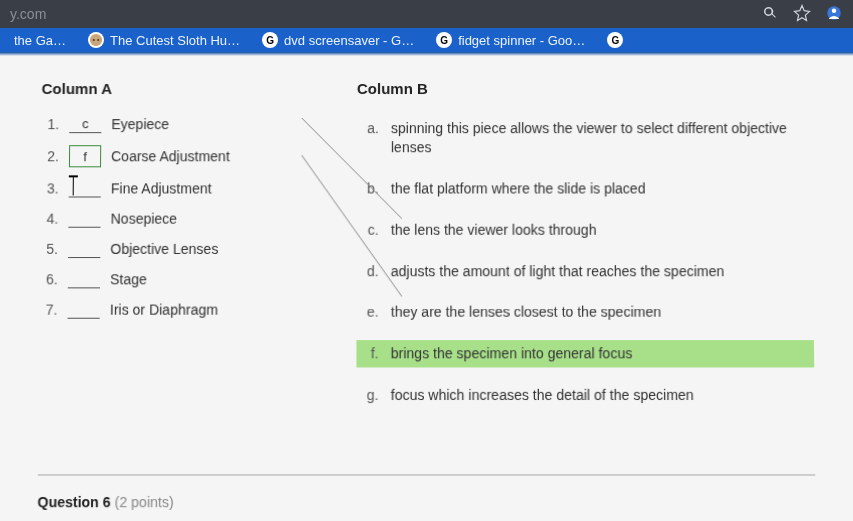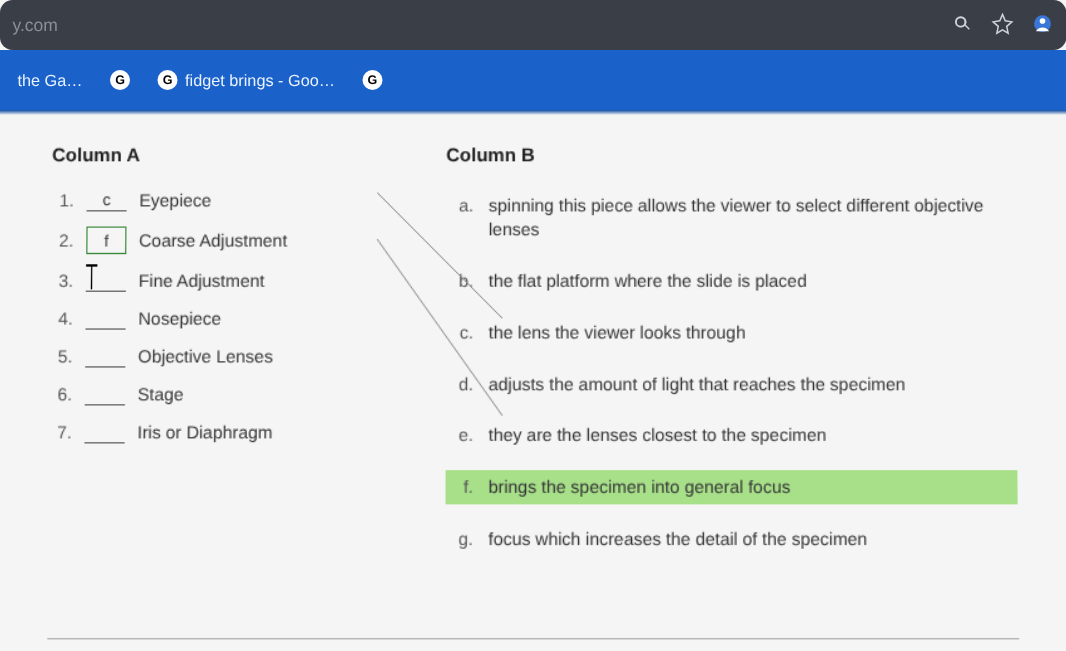--- a/index.html
+++ b/index.html
@@ -1,25 +1,25 @@
 <!DOCTYPE html>
 <html><head>
 <meta charset="utf-8">
 <style>
 * { margin:0; padding:0; box-sizing:border-box; font-family: Arial, Helvetica, sans-serif; }
 body { width:853px; height:521px; overflow:hidden; background:#f5f5f5; }
 
 
-.url-bar { height:40px; background:#3a3f47; display:flex; align-items:center; padding:0 10px; color:#b8bcc2; font-size:14px;border-radius:10px; }
+.url-bar { height:28px; background:#3a3f47; display:flex; align-items:center; padding:0 10px; color:#b8bcc2; font-size:14px; }
 .url-bar .dim { color:#8a8f96; }
 .url-bar .icons { margin-left:auto; display:flex; gap:14px; color:#cfd3d9; }
 .url-bar .icons svg { width:18px; height:18px; fill:currentColor; }
 
 
-.bookmarks { height:48px; background:#1a62c9; display:flex; align-items:center; padding:0 8px; gap:10px; color:#eaf2ff; font-size:13px; white-space:nowrap; position:relative; }
+.bookmarks { height:24px; background:#1a62c9; display:flex; align-items:center; padding:0 8px; gap:10px; color:#eaf2ff; font-size:13px; white-space:nowrap; position:relative; }
 .bookmarks::after { content:""; position:absolute; left:0; right:0; bottom:-4px; height:4px; background:linear-gradient(#0d4aa0,transparent); }
 .bm-item { display:flex; align-items:center; gap:6px; padding:4px 6px; border-radius:4px; }
 .favicon { width:16px; height:16px; display:inline-flex; align-items:center; justify-content:center; border-radius:50%; font-size:10px; }
 .fav-g { background:#fff; color:#000; font-weight:bold; }
 .fav-sloth { background:#fff; overflow:hidden; }
 .fav-sloth svg { width:14px; height:14px; }
 
 
 .page { padding:28px 42px 0 42px; transform:perspective(1000px) rotateX(1.5deg); transform-origin:top center; }
 .columns { display:flex; gap:55px; }
@@ -72,25 +72,36 @@
           <path d="M5 20c1.5-3 5-4 7-4s5.5 1 7 4" fill="#fff"></path>
         </svg></span>
   </div>
 </div>
 
 <div class="bookmarks">
   <div class="bm-item">
     <span>the Ga…</span>
   </div>
   <div class="bm-item">
-    <span class="favicon fav-g">G</span>
+    <span class="favicon fav-sloth">
+        <svg viewBox="0 0 16 16">
+          <circle cx="8" cy="8" r="7" fill="#c9a77a"></circle>
+          <circle cx="5.5" cy="8" r="1.2" fill="#5a3a1a"></circle>
+          <circle cx="10.5" cy="8" r="1.2" fill="#5a3a1a"></circle>
+        </svg>
+      </span>
+    <span>The Cutest Sloth Hu…</span>
   </div>
   <div class="bm-item">
     <span class="favicon fav-g">G</span>
-    <span>fidget brings - Goo…</span>
+    <span>dvd screensaver - G…</span>
+  </div>
+  <div class="bm-item">
+    <span class="favicon fav-g">G</span>
+    <span>fidget spinner - Goo…</span>
   </div>
   <div class="bm-item">
     <span class="favicon fav-g">G</span>
   </div>
 </div>
 
 <div class="page">
   <div class="columns rel-wrap">
 
     <div class="connectors" style="left:255px; top:30px;">

